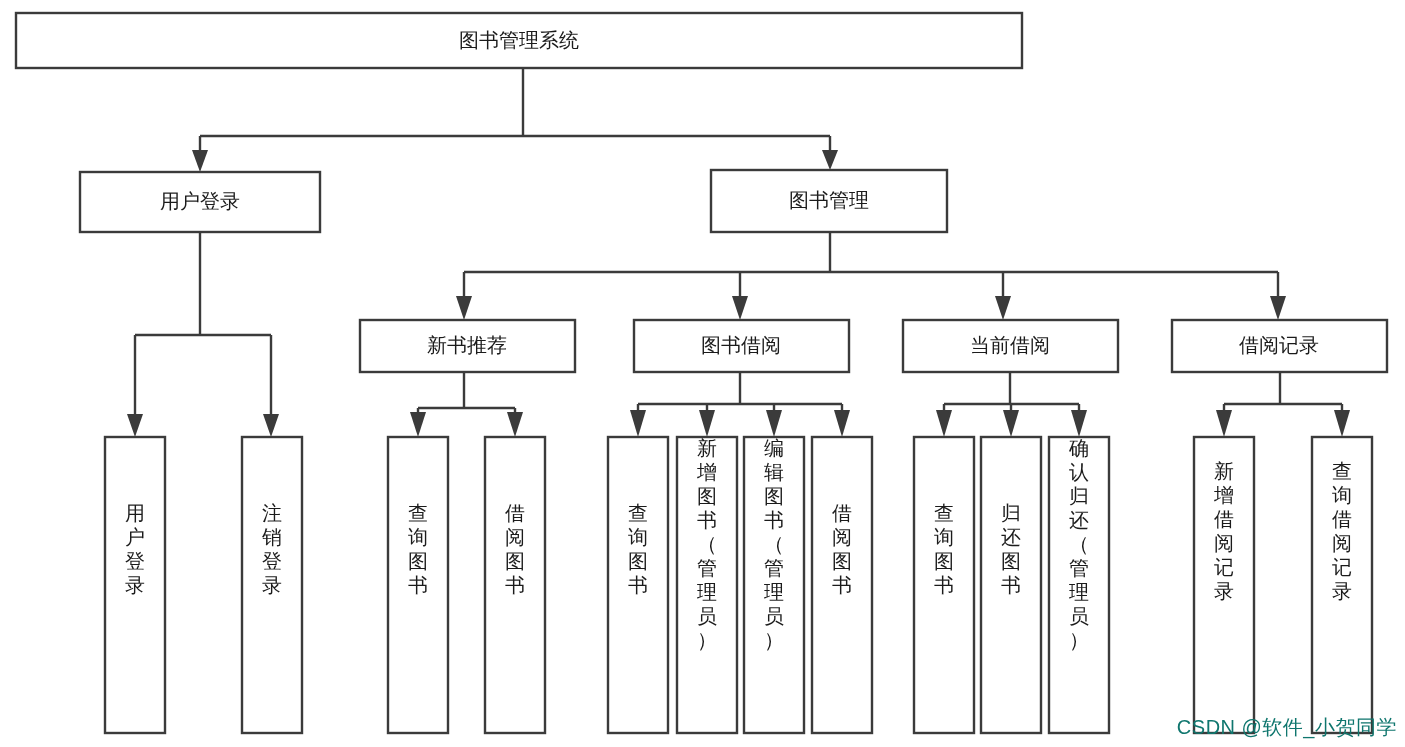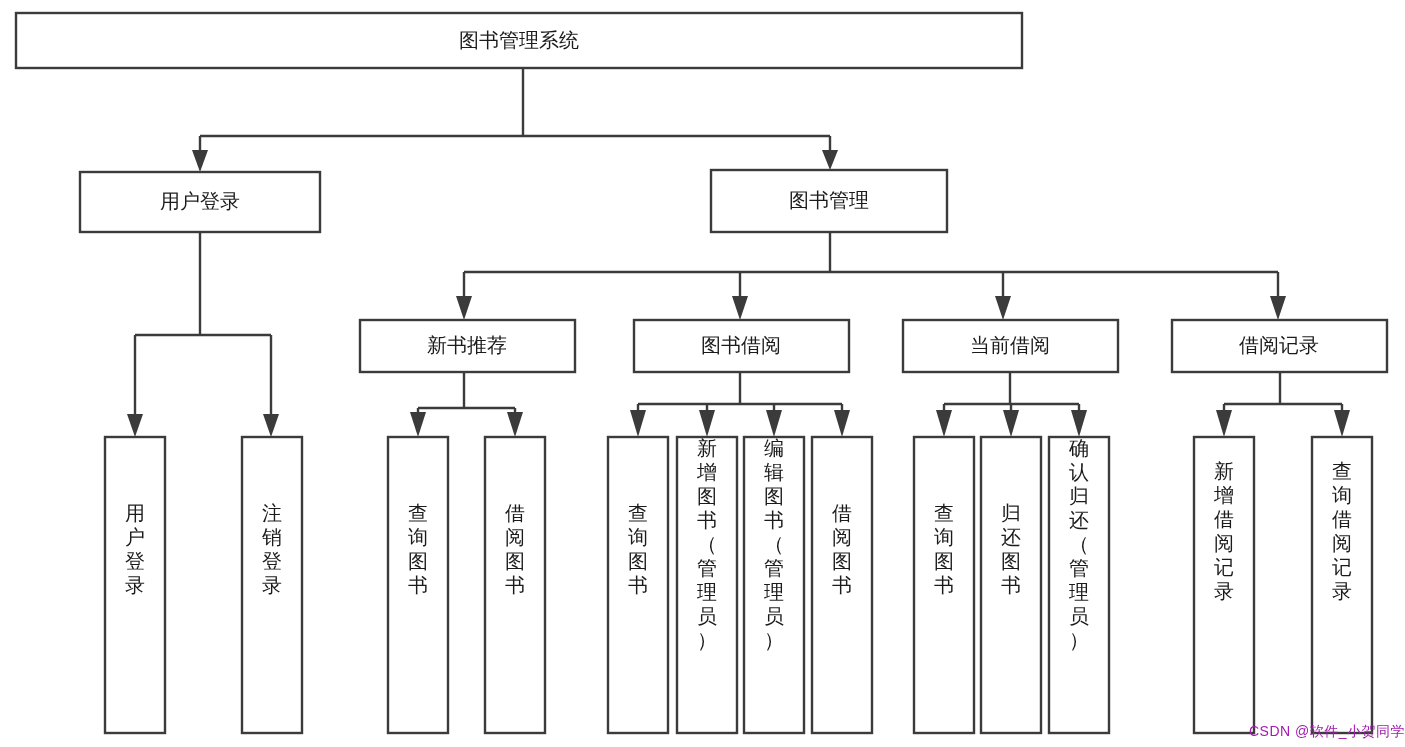--- a/index.html
+++ b/index.html
@@ -53,25 +53,25 @@
     dominant-baseline: middle;
   }
   .node-label-v {
     font-family: "Liberation Sans", "DejaVu Sans", sans-serif;
     font-size: 20px;
     fill: #1b1b1b;
     text-anchor: middle;
   }
   .watermark-text {
     position: absolute;
-    right: 0;
+    right: 8px;
     bottom: 6px;
     font-family: "Liberation Sans", "DejaVu Sans", sans-serif;
-    font-size: 14px;
-    color: #a21caf;
+    font-size: 20px;
+    color: #0f766e;
     letter-spacing: 0.5px;
     white-space: nowrap;
     user-select: none;
   }
 </style>
 </head>
 <body>
 
 <div id="diagram-root">
 

